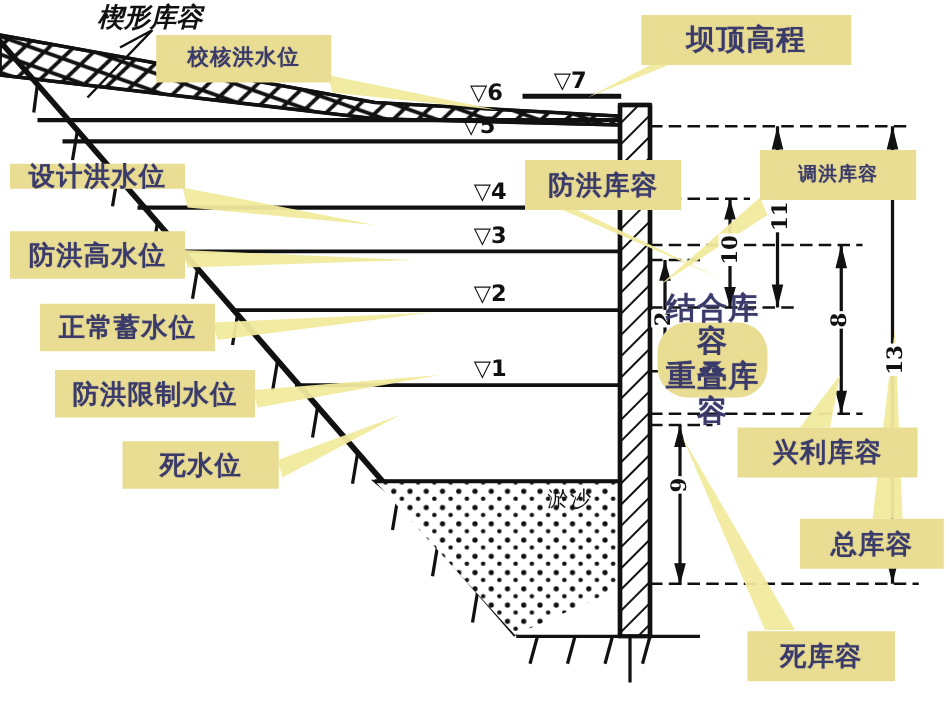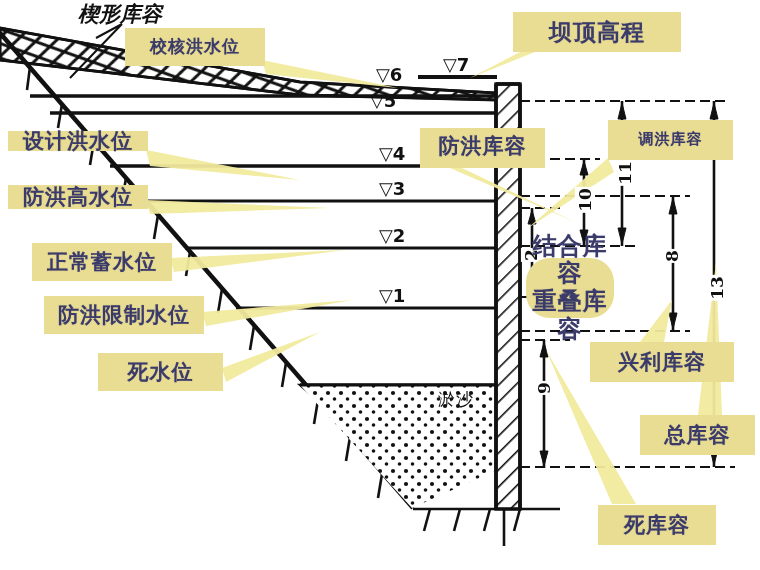--- a/index.html
+++ b/index.html
@@ -220,29 +220,29 @@
   <div class="dim-num" style="left:665px;top:246px;font-size:17px;">8</div>
   <div class="dim-num" style="left:704px;top:278px;font-size:17px;">13</div>
   <div class="dim-num" style="left:537px;top:378px;font-size:17px;">9</div>
 
   <div class="callout" style="left:125px;top:28px;width:140px;height:38px;font-size:17px;">校核洪水位</div>
 
   <div class="callout" style="left:513px;top:12px;width:168px;height:40px;font-size:23px;">坝顶高程</div>
 
   <div class="callout" style="left:8px;top:131px;width:140px;height:20px;font-size:21px;">设计洪水位</div>
 
-  <div class="callout" style="left:8px;top:185px;width:140px;height:24px;font-size:21px;">防洪高水位</div>
+  <div class="callout" style="left:8px;top:185px;width:140px;height:38px;font-size:21px;">防洪高水位</div>
 
   <div class="callout" style="left:44px;top:296px;width:160px;height:38px;font-size:21px;">防洪限制水位</div>
 
   <div class="callout" style="left:32px;top:243px;width:140px;height:38px;font-size:21px;">正常蓄水位</div>
 
   <div class="callout" style="left:98px;top:353px;width:125px;height:38px;font-size:21px;">死水位</div>
 
-  <div class="callout" style="left:420px;top:128px;width:125px;height:40px;font-size:21px;font-family:Liberation Mono, monospace;">防洪库容</div>
+  <div class="callout" style="left:420px;top:128px;width:125px;height:40px;font-size:21px;">防洪库容</div>
 
   <div class="callout" style="left:608px;top:120px;width:125px;height:40px;font-size:15px;">调洪库容</div>
 
   <div class="callout two-line" style="left:526px;top:258px;width:88px;height:60px;font-size:24px;border-radius:24px;">
     <span>结合库容</span>
     <span>重叠库容</span>
   </div>
 
   <div class="callout" style="left:590px;top:342px;width:144px;height:40px;font-size:21px;">兴利库容</div>
 

